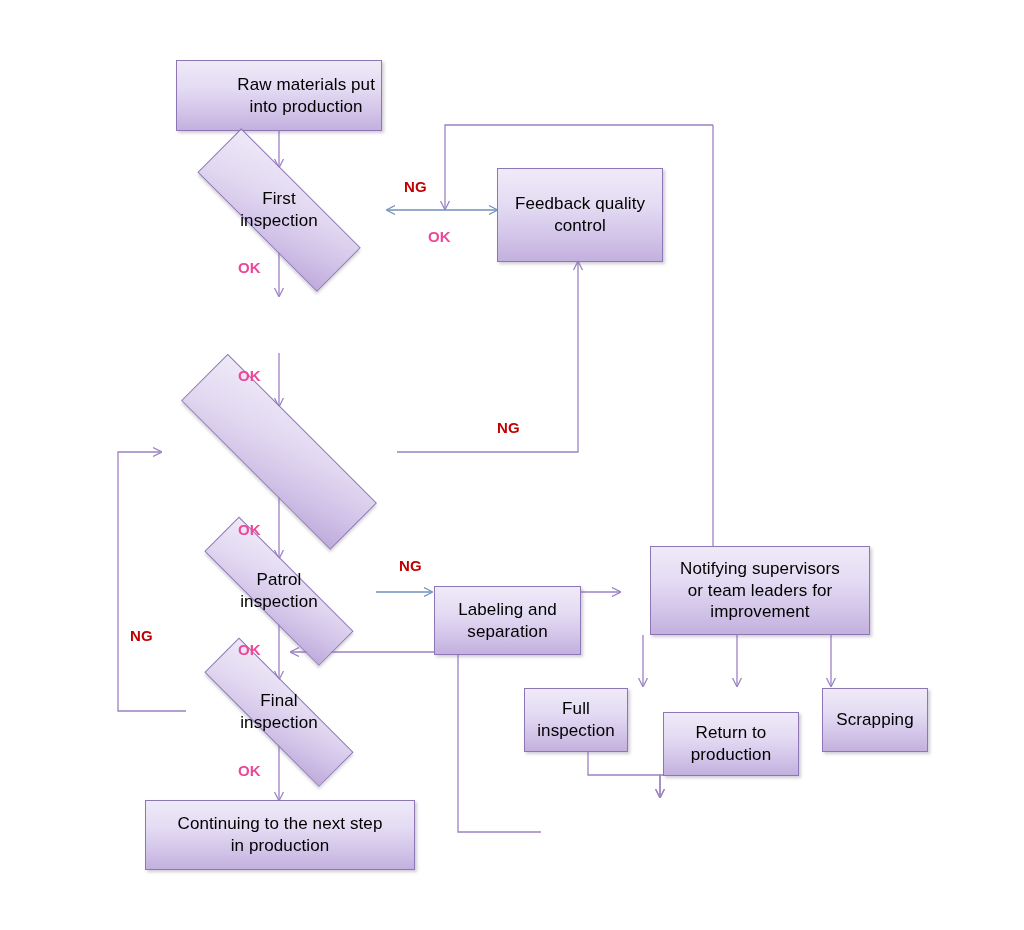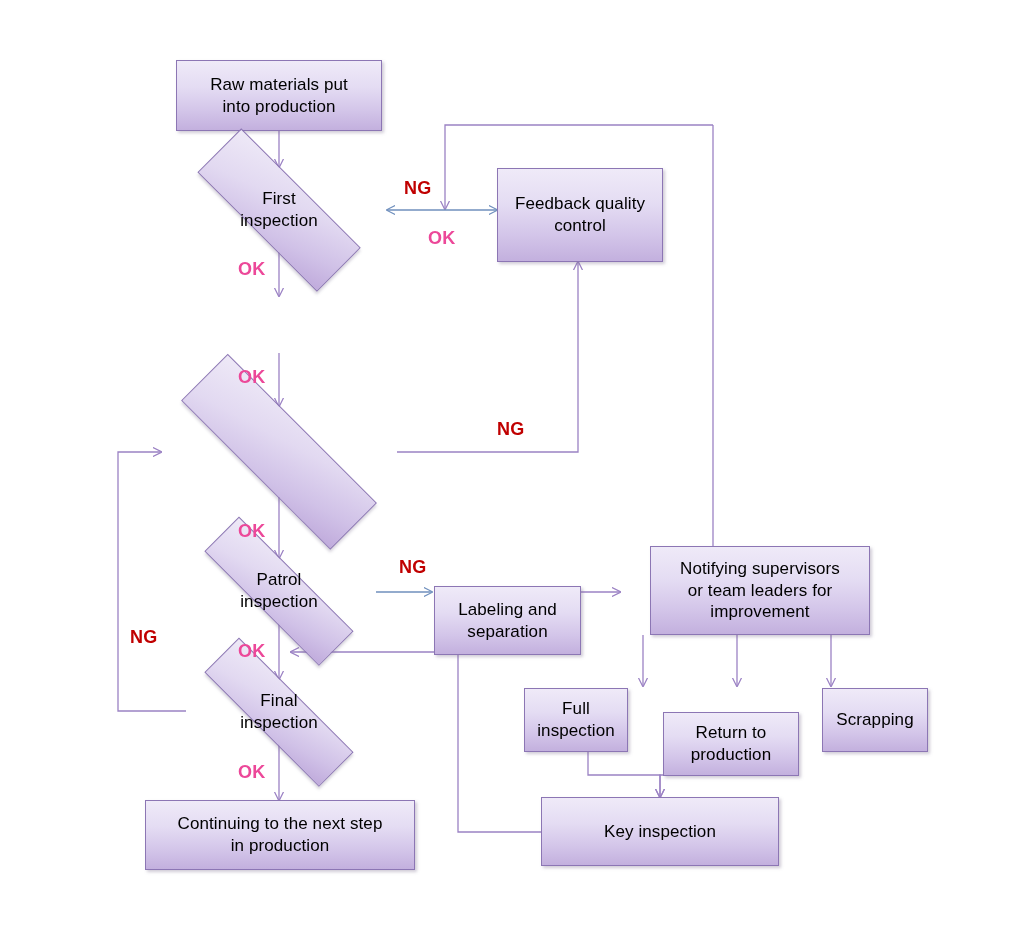--- a/index.html
+++ b/index.html
@@ -72,21 +72,21 @@
     box-shadow: 2px 2px 3px rgba(120,110,140,0.30);
   }
   .diamond .label {
     position: relative;
     z-index: 2;
   }
 
   
   .edge-label {
     position: absolute;
-    font-size: 18px;
+    font-size: 15px;
     font-weight: bold;
     letter-spacing: 0.2px;
     white-space: nowrap;
   }
   .lbl-ng { color: #c00000; }
   .lbl-ok { color: #ec4899; }
 </style>
 </head>
 <body>
 
@@ -141,21 +141,21 @@
 
     <g fill="none" stroke="#6f8fbd" stroke-width="1.3">
       <path d="M 387 210 L 497 210" marker-start="url(#arrow-blue)" marker-end="url(#arrow-blue)"></path>
     </g>
 
     <g fill="none" stroke="#6f8fbd" stroke-width="1.3">
       <path d="M 376 592 L 432 592" marker-end="url(#arrow-blue)"></path>
     </g>
   </svg>
 
-  <div class="node box" style="left:176px; top:60px; width:206px; height:71px;">
+  <div class="node box" style="left:176px; top:60px; width:206px; height:71px;justify-content:flex-end;">
     <span class="label">Raw materials put
 into production</span>
   </div>
 
   <div class="node diamond" style="left:161px; top:167px; width:236px; height:85px;">
     <span class="face"></span>
     <span class="label">First
 inspection</span>
   </div>
 
@@ -199,23 +199,20 @@
 
   <div class="node box" style="left:663px; top:688px; width:136px; height:64px;margin-top:24px;">
     <span class="label">Return to
 production</span>
   </div>
 
   <div class="node box" style="left:822px; top:688px; width:106px; height:64px;">
     <span class="label">Scrapping</span>
   </div>
 
-  <div class="node box" style="left:541px; top:797px; width:238px; height:69px;">
-    <span class="label">Key inspection</span>
-  </div>
 
   <div class="node box" style="left:145px; top:800px; width:270px; height:70px;">
     <span class="label">Continuing to the next step
 in production</span>
   </div>
 
   <div class="edge-label lbl-ng" style="left:404px; top:178px;">NG</div>
 
   <div class="edge-label lbl-ok" style="left:428px; top:228px;">OK</div>
 

